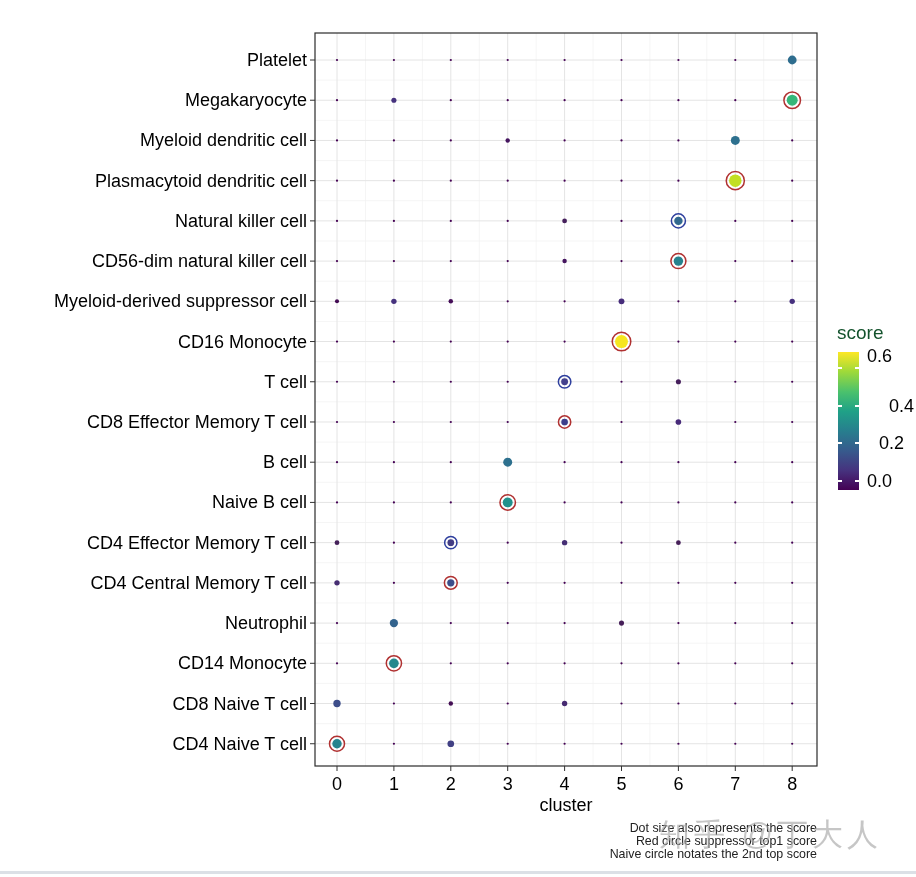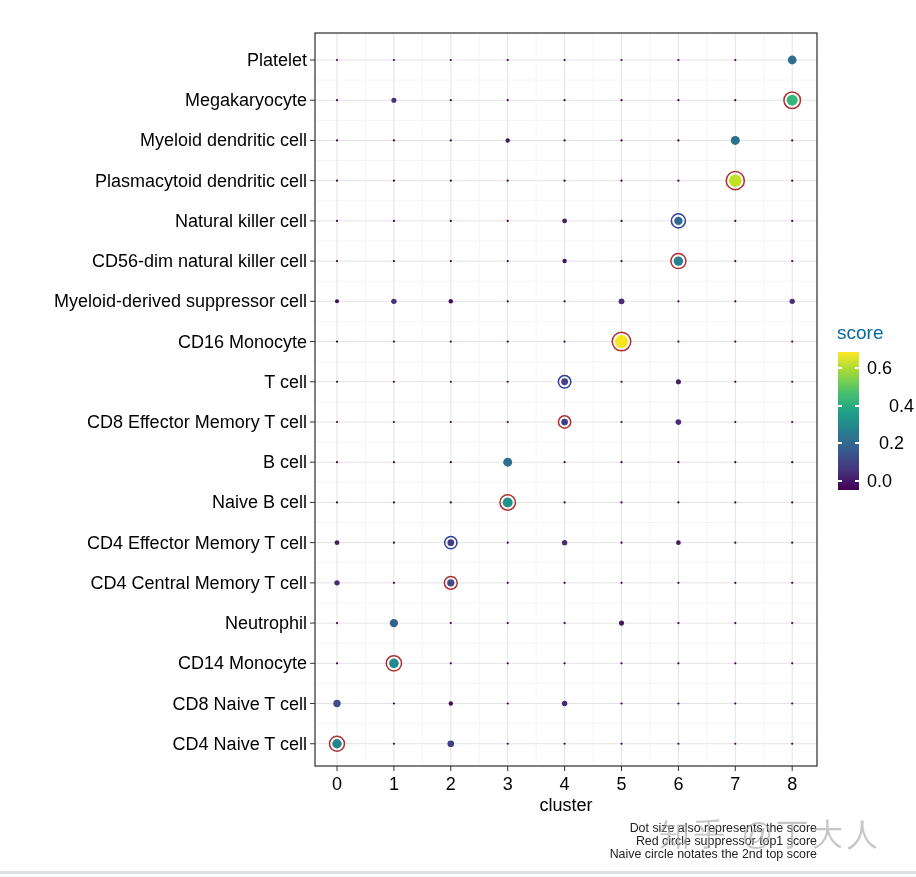--- a/index.html
+++ b/index.html
@@ -1,20 +1,20 @@
 <!DOCTYPE html>
 <html><head>
 <meta charset="utf-8">
 <style>
   html,body{margin:0;padding:0;background:#fff;}
   #app{position:relative;width:916px;height:877px;background:#ffffff;
        font-family:"Liberation Sans",sans-serif;overflow:hidden;}
   #plot-svg{position:absolute;left:0;top:0;}
   #plot-svg text{font-family:"Liberation Sans",sans-serif;fill:#000;}
-  .legend-title{position:absolute;left:837px;top:322px;font-size:19px;color:#0369a1;}
+  .legend-title{position:absolute;left:837px;top:322px;font-size:19px;color:#14532d;}
   .colorbar{position:absolute;left:838px;top:352px;width:21px;height:138px;
     background:linear-gradient(to top,#440154 0%,#46327e 14%,#365c8d 29%,#277f8e 43%,
                #1fa187 57%,#4ac16d 71%,#a0da39 86%,#fde725 100%);}
   .colorbar-tick{position:absolute;height:2px;width:4px;background:#ffffff;}
   .colorbar-label{position:absolute;left:867px;font-size:18px;color:#000;transform:translateY(-50%);}
   .captions{position:absolute;right:99px;top:822px;text-align:right;
     font-size:12.4px;line-height:13.2px;color:#222;}
   .watermark{position:absolute;right:34px;top:814px;font-size:31px;letter-spacing:4px;
     color:rgba(168,168,168,0.65);white-space:nowrap;}
   .footer-strip{position:absolute;left:0;top:871px;width:916px;height:3px;background:#dce0e6;}
@@ -305,21 +305,21 @@
       <circle cx="564.6" cy="743.74" r="1.1" fill="#440154"></circle>
       <circle cx="621.5" cy="743.74" r="1.1" fill="#440154"></circle>
       <circle cx="678.4" cy="743.74" r="1.1" fill="#440154"></circle>
       <circle cx="735.3" cy="743.74" r="1.1" fill="#440154"></circle>
       <circle cx="792.2" cy="743.74" r="1.1" fill="#440154"></circle>
     </svg>
 
   <div class="legend-title">score</div>
   <div class="colorbar"></div>
   <div id="legend-labels">
-      <div class="colorbar-label" style="top: 368px;">0.6</div>
+      <div class="colorbar-label" style="top: 356px;">0.6</div>
       <div class="colorbar-label" style="top: 405.5px; margin-left: 22px;">0.4</div>
       <div class="colorbar-label" style="top: 443px; margin-left: 12px;">0.2</div>
       <div class="colorbar-label" style="top: 480.5px;">0.0</div>
     </div>
 
   <div class="captions">
     <div>Dot size also represents the score</div>
     <div>Red circle suppressor top1 score</div>
     <div>Naive circle notates the 2nd top score</div>
   </div>

